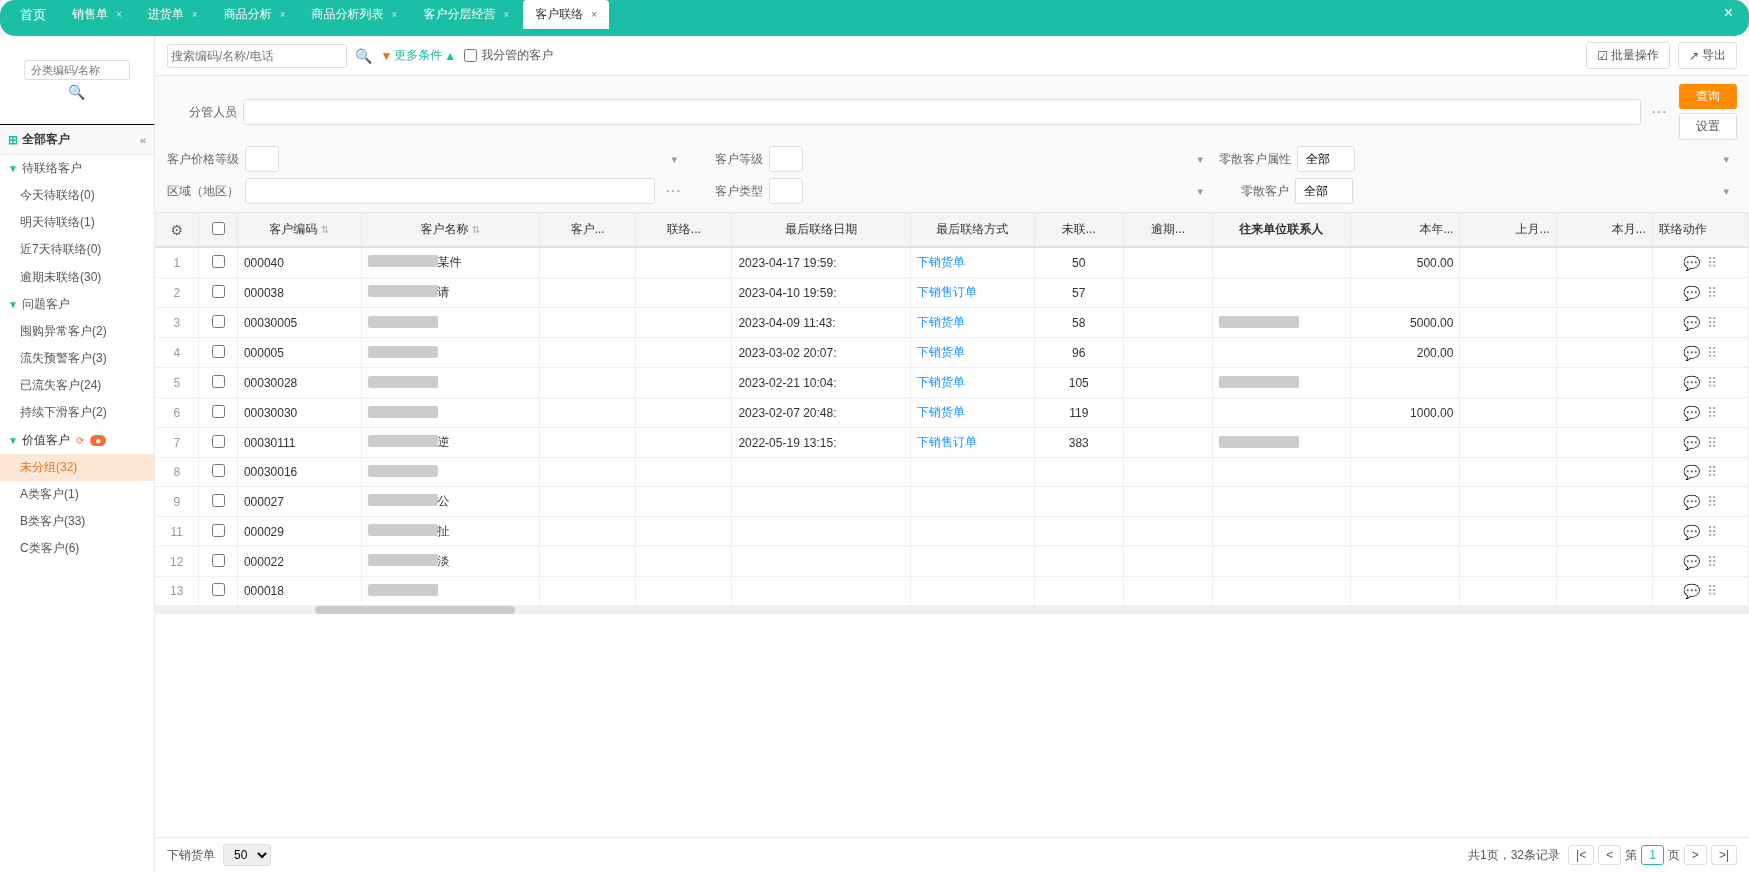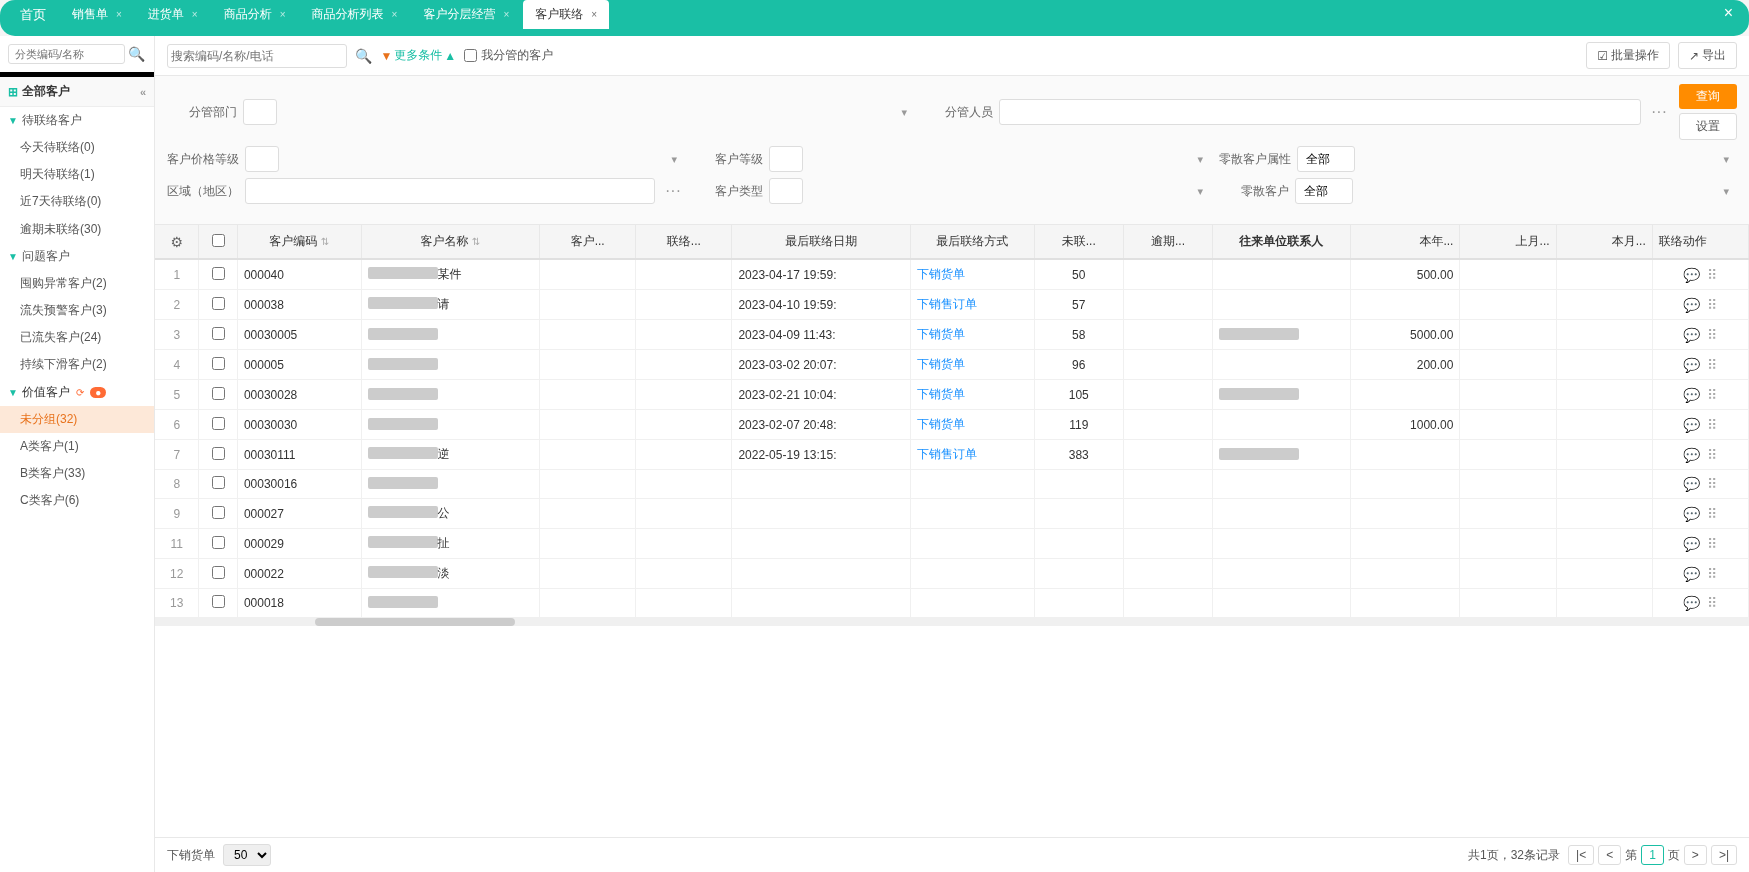--- a/index.html
+++ b/index.html
@@ -59,25 +59,26 @@
     
     .sidebar {
       width: 155px;
       min-width: 155px;
       background: white;
       border-right: 1px solid #e8e8e8;
       overflow-y: auto;
       flex-shrink: 0;
     }
     .sidebar-search {
-      padding: 8px;
-      display: flex;
-      align-items: center;
-      border-bottom: 5px solid #000000;
+      padding: 24px;
+      display: flex;
+      align-items: center;
+      border-bottom: 1px solid #000000;
       gap: 4px;
+      flex-direction: column;
     }
     .sidebar-search input {
       border: 1px solid #ddd;
       border-radius: 3px;
       padding: 3px 6px;
       width: 100%;
       font-size: 11px;
       outline: none;
     }
     .sidebar-search .search-icon {
@@ -195,21 +196,21 @@
       background: #fafafa;
       border-bottom: 1px solid #e8e8e8;
       padding: 8px 12px;
     }
     .adv-filter-row {
       display: flex;
       align-items: center;
       gap: 8px;
       margin-bottom: 6px;
     }
-    .adv-filter-row:last-child { margin-bottom: 12px; }
+    .adv-filter-row:last-child { margin-bottom: 0; }
     .adv-filter-field {
       display: flex;
       align-items: center;
       gap: 6px;
       flex: 1;
     }
     .adv-filter-label {
       color: #666;
       min-width: 70px;
       text-align: right;
@@ -486,26 +487,20 @@
       <div class="action-btn">
         <span>↗</span>
         <span>导出</span>
       </div>
     </div>
 
     <div class="adv-filter">
 
       <div class="adv-filter-row">
         <div class="adv-filter-field">
-          <span class="adv-filter-label">分管部门</span>
-          <div class="select-wrapper">
-            <select class="adv-filter-select"></select>
-          </div>
-        </div>
-        <div class="adv-filter-field">
           <span class="adv-filter-label">分管人员</span>
           <input class="adv-filter-input" type="text" style="">
           <span class="dots-btn">···</span>
         </div>
         <div class="adv-filter-btn-group">
           <button class="btn-query">查询</button>
           <button class="btn-reset">设置</button>
         </div>
       </div>
 

